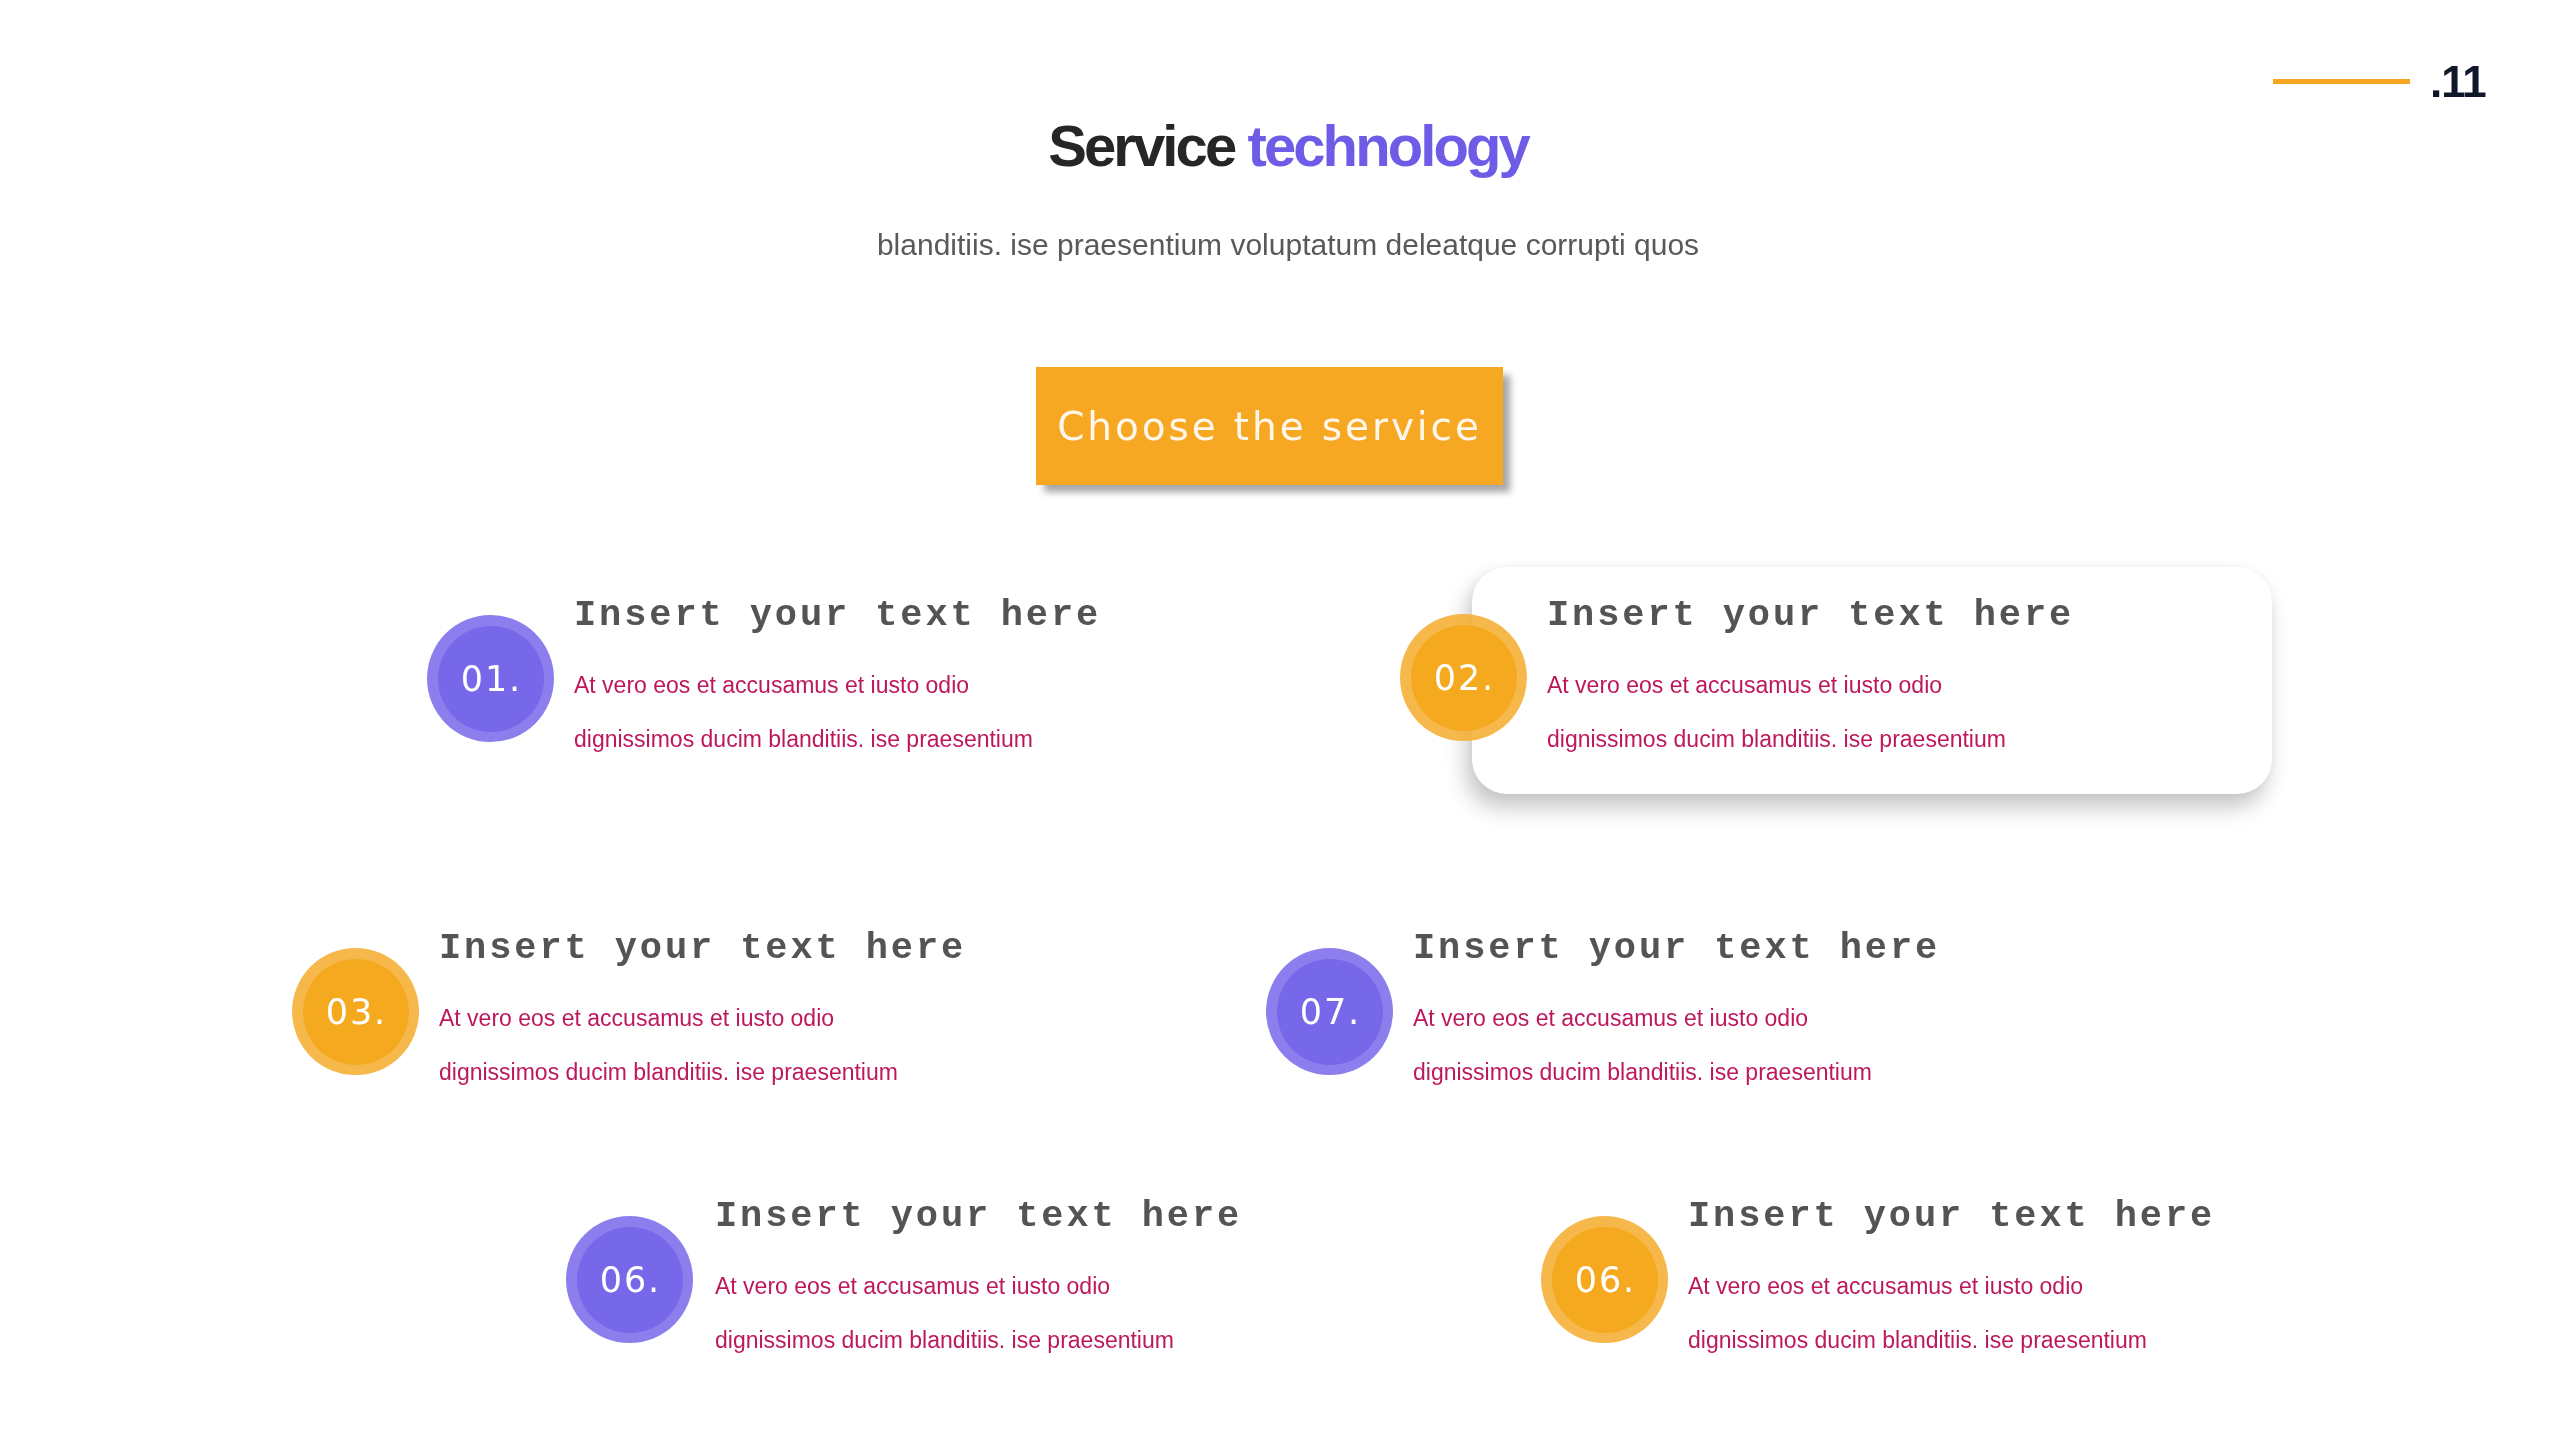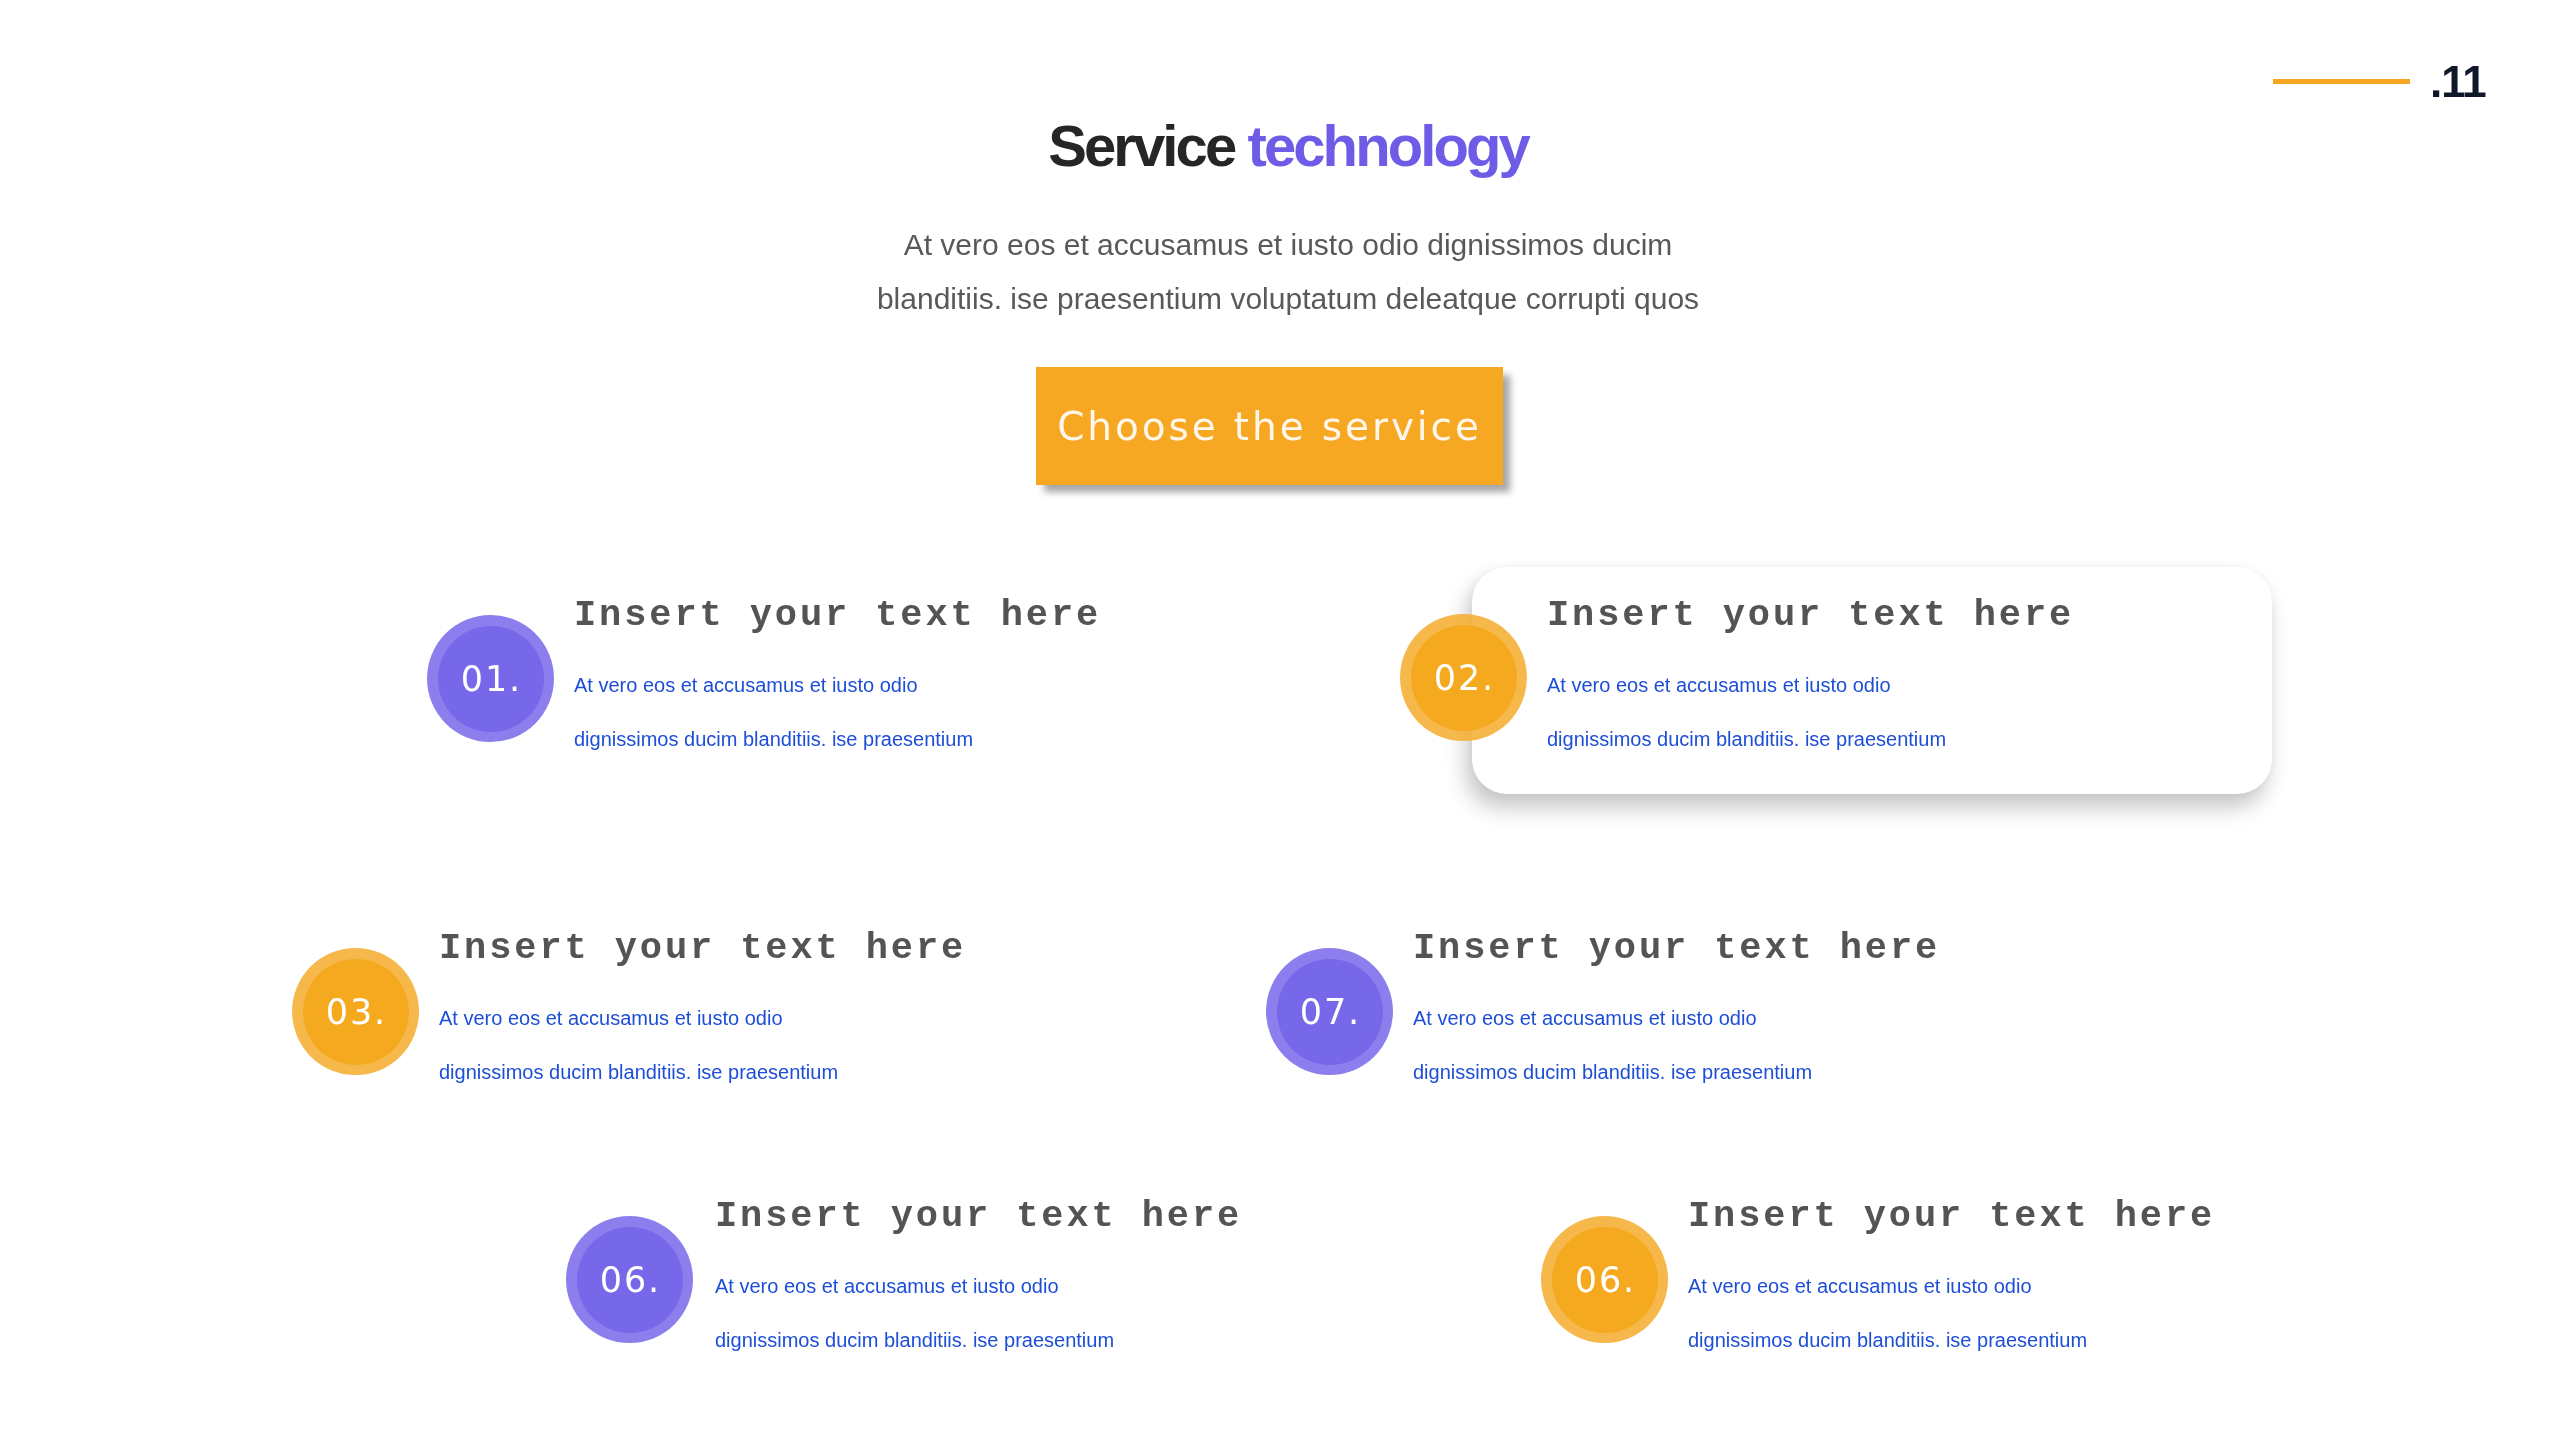--- a/index.html
+++ b/index.html
@@ -120,35 +120,34 @@
       font-family: Liberation Mono, monospace;
       font-size: 37px;
       font-weight: 600;
       letter-spacing: 2.9px;
       color: #545454;
       line-height: 39px;
     }
     .item-body {
       position: absolute;
       white-space: nowrap;
-      font-size: 20px;
+      font-size: 23px;
       line-height: 54px;
-      color: #1d4ed8;
+      color: #be185d;
     }
   </style>
 </head>
 <body>
 
 <div class="page-line"></div>
 <div class="page-number">.11</div>
 
 <h1 class="title"><span>Service</span> <span class="accent">technology</span></h1>
 
 <div class="subtitle">
-  <div>At vero eos et accusamus et iusto odio dignissimos ducim</div>
   <div>blanditiis. ise praesentium voluptatum deleatque corrupti quos</div>
 </div>
 
 <button class="cta-button">Choose the service</button>
 
 <div class="card"></div>
 
 <div class="item">
   <div class="badge purple" style="left:427px;top:615px;text-align:right;">
     <div class="inner">01.</div>

